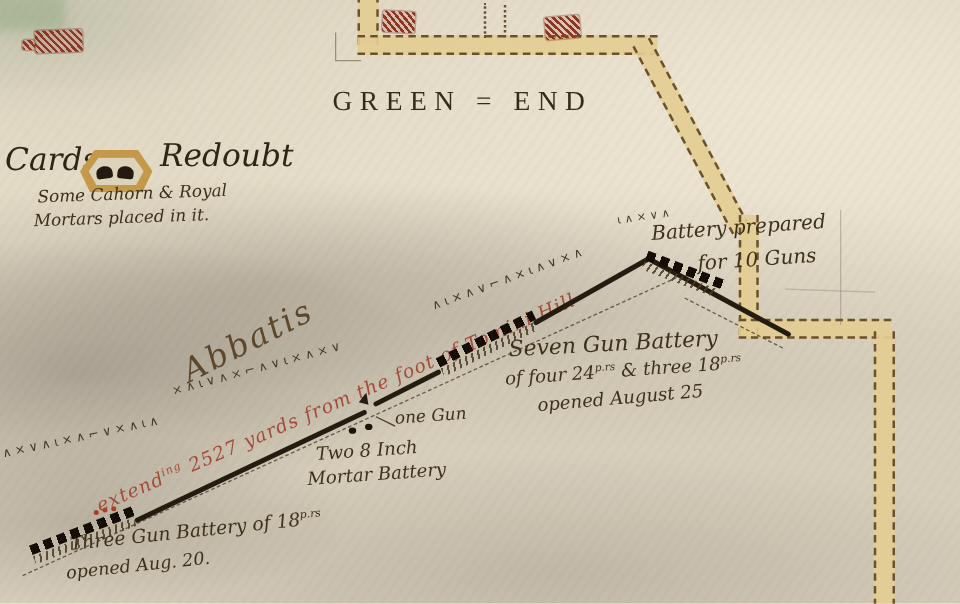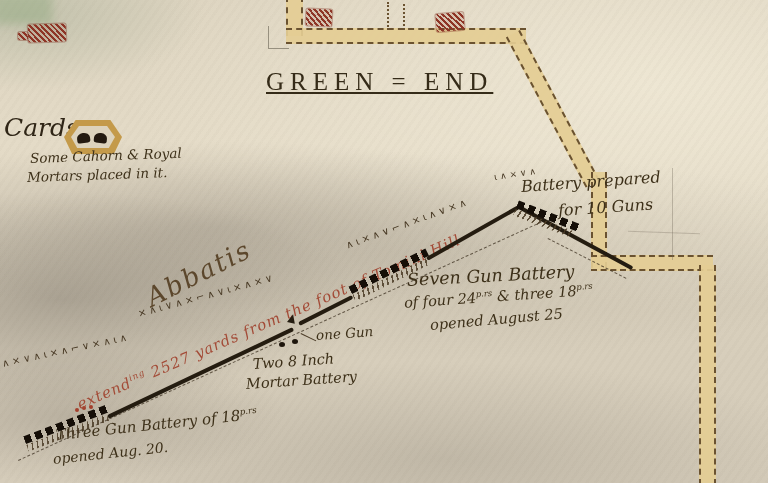--- a/index.html
+++ b/index.html
@@ -34,22 +34,22 @@
   .battery{transform-origin:0 50%;}
   .bat-squares{height:8px;background:repeating-linear-gradient(90deg,#150e07 0 7px, rgba(0,0,0,0) 7px 11.5px);}
   .bat-hatch{height:7px;width:96%;margin-top:1px;
     background:repeating-linear-gradient(105deg, rgba(74,58,36,0.85) 0 1.6px, rgba(0,0,0,0) 1.6px 5.2px);}
   .mortar-dot{width:6px;height:5px;border-radius:50%;background:#1d150c;}
   .notch{width:0;height:0;border-left:4px solid transparent;border-right:4px solid transparent;
     border-bottom:9px solid #241c10;}
   .leader{border-top:1.5px solid #4a3a26;transform-origin:0 0;}
   
   .hand{font-style:italic;color:#3d3019;white-space:nowrap;transform-origin:0 50%;}
-  .title-lettering{font-family:"Liberation Serif", serif;font-size:25px;letter-spacing:6px;
-    color:#352b18;white-space:nowrap;text-decoration:underline;}
+  .title-lettering{font-family:"Liberation Serif", serif;font-size:22px;letter-spacing:6px;
+    color:#352b18;white-space:nowrap;}
   .placename{font-size:25px;font-style:italic;color:#2f2516;white-space:nowrap;}
   .zig{font-family:"DejaVu Sans", sans-serif;color:#473823;font-size:10px;letter-spacing:3px;
     white-space:nowrap;transform-origin:0 50%;}
   .red-note{color:#a34b37;font-style:italic;white-space:nowrap;transform-origin:0 50%;
     font-size:15px;letter-spacing:1px;}
   sup{font-size:0.58em;}
   
   .fort-outer{width:58px;height:34px;background:#c49a4a;
     clip-path:polygon(20% 0%,80% 0%,100% 50%,86% 100%,14% 100%,0% 50%);}
   .fort-inner{position:absolute;left:7px;top:6px;width:44px;height:22px;background:#ddd3bd;
@@ -84,20 +84,21 @@
 
   <div class="abs title-lettering" style="left:266px;top:68px;">GREEN = END</div>
 
   <div class="abs placename" style="left:4px;top:113px;">Cards</div>
   <div class="abs" style="left:64px;top:120px;">
     <div class="fort-outer"></div>
     <div class="fort-inner"></div>
     <div class="fort-blob" style="left:13px;top:13px;transform:rotate(-8deg);"></div>
     <div class="fort-blob" style="left:30px;top:13px;transform:rotate(6deg);"></div>
   </div>
+  <div class="abs placename" style="left:128px;top:110px;">Redoubt</div>
   <div class="abs hand" style="left:30px;top:150px;font-size:13.5px;transform:rotate(-2deg);">Some Cahorn &amp; Royal</div>
   <div class="abs hand" style="left:27px;top:169px;font-size:13.5px;transform:rotate(-2deg);">Mortars placed in it.</div>
 
   <div class="abs hand" style="left:521px;top:177px;font-size:16px;transform:rotate(-4deg);">Battery prepared</div>
   <div class="abs hand" style="left:558px;top:201px;font-size:16px;transform:rotate(-4deg);">for 10 Guns</div>
 
   <div class="abs hand" style="left:407px;top:270px;font-size:17.5px;transform:rotate(-3deg);">Seven Gun Battery</div>
   <div class="abs hand" style="left:404px;top:294px;font-size:14.5px;transform:rotate(-4deg);">
     <span>of four 24</span><sup>p.rs</sup><span> &amp; three 18</span><sup>p.rs</sup>
   </div>

